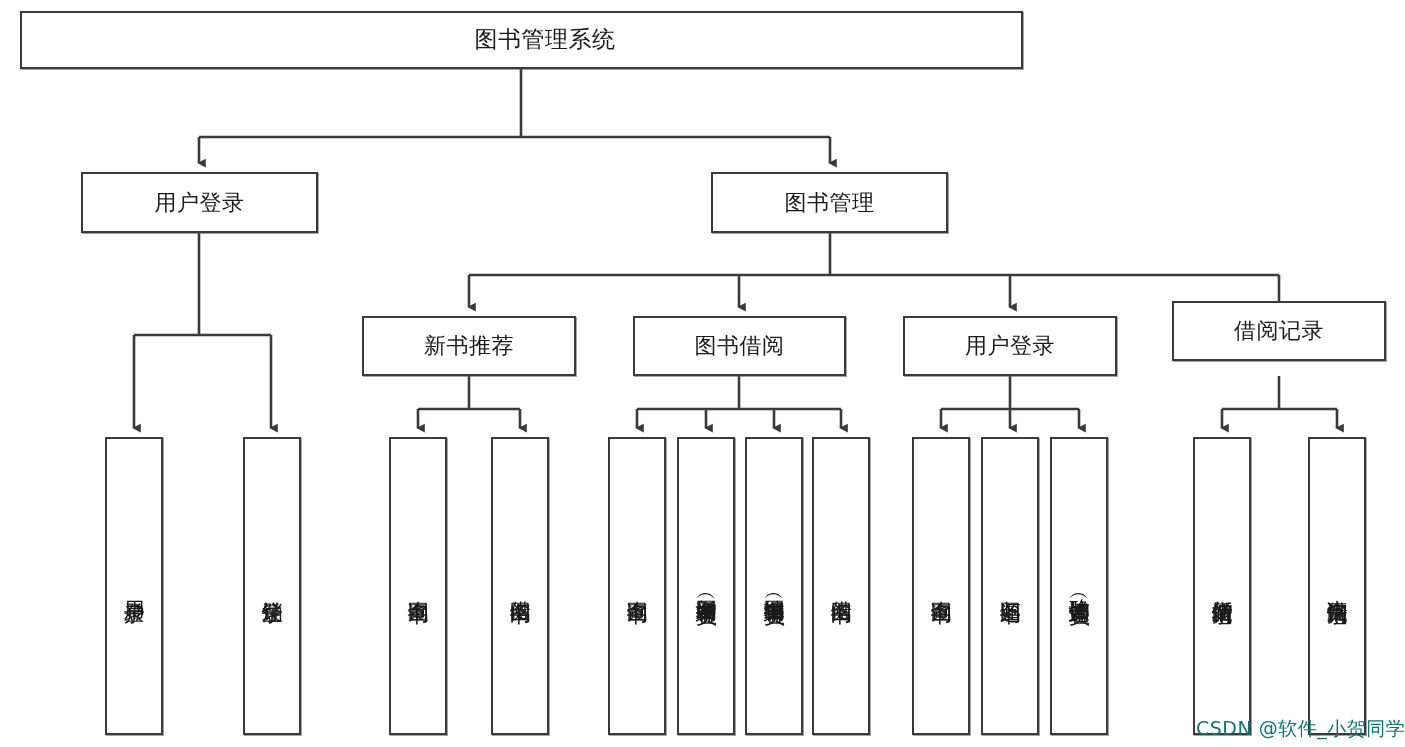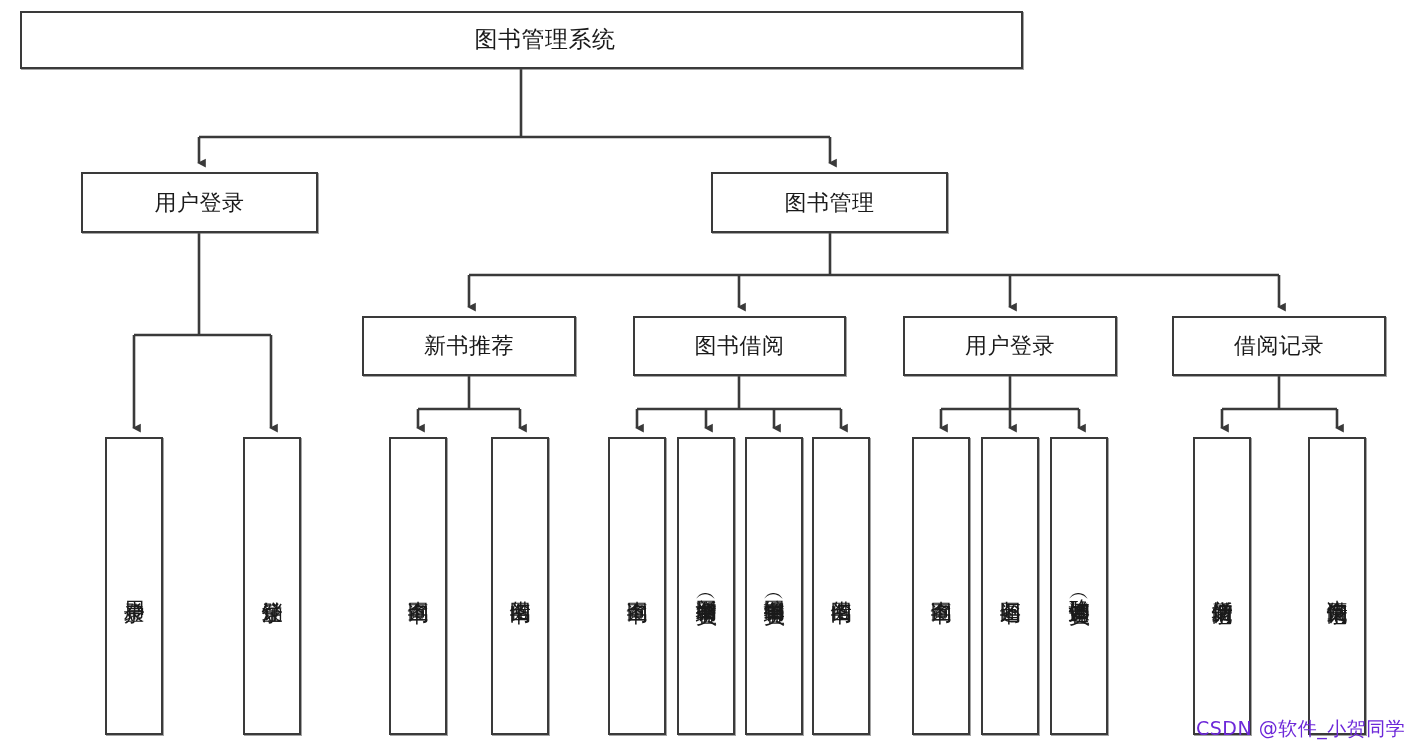--- a/index.html
+++ b/index.html
@@ -58,21 +58,21 @@
     writing-mode: vertical-rl;
     text-orientation: upright;
     font-size: 21px;
     line-height: 1.16;
     letter-spacing: 1px;
     white-space: normal;
     max-height: 268px;
   }
   .watermark {
     position: absolute;
-    color: #6d28d9;
+    color: #0f766e;
     font-size: 19px;
     white-space: nowrap;
     letter-spacing: 0.5px;
     font-family: "DejaVu Sans", "Liberation Sans", sans-serif;
   }
 </style>
 </head>
 <body>
 
 <div id="canvas">
@@ -140,21 +140,21 @@
 
   <div class="node horiz" style="left:711px; top:172px; width:237px; height:61px;">
     <span class="lbl">图书管理</span>
   </div>
   <div class="node horiz" style="left:633px; top:316px; width:213px; height:60px;">
     <span class="lbl">图书借阅</span>
   </div>
   <div class="node horiz" style="left:903px; top:316px; width:214px; height:60px;">
     <span class="lbl">用户登录</span>
   </div>
-  <div class="node horiz" style="left:1172px; top:316px; width:214px; height:60px;">
+  <div class="node horiz" style="left:1172px; top:301px; width:214px; height:60px;">
     <span class="lbl">借阅记录</span>
   </div>
 
   <div class="node vert" style="left:105px; top:437px; width:58px; height:298px;">
     <span class="lbl">用户登录</span>
   </div>
   <div class="node vert" style="left:243px; top:437px; width:58px; height:298px;">
     <span class="lbl">注销登录</span>
   </div>
 

